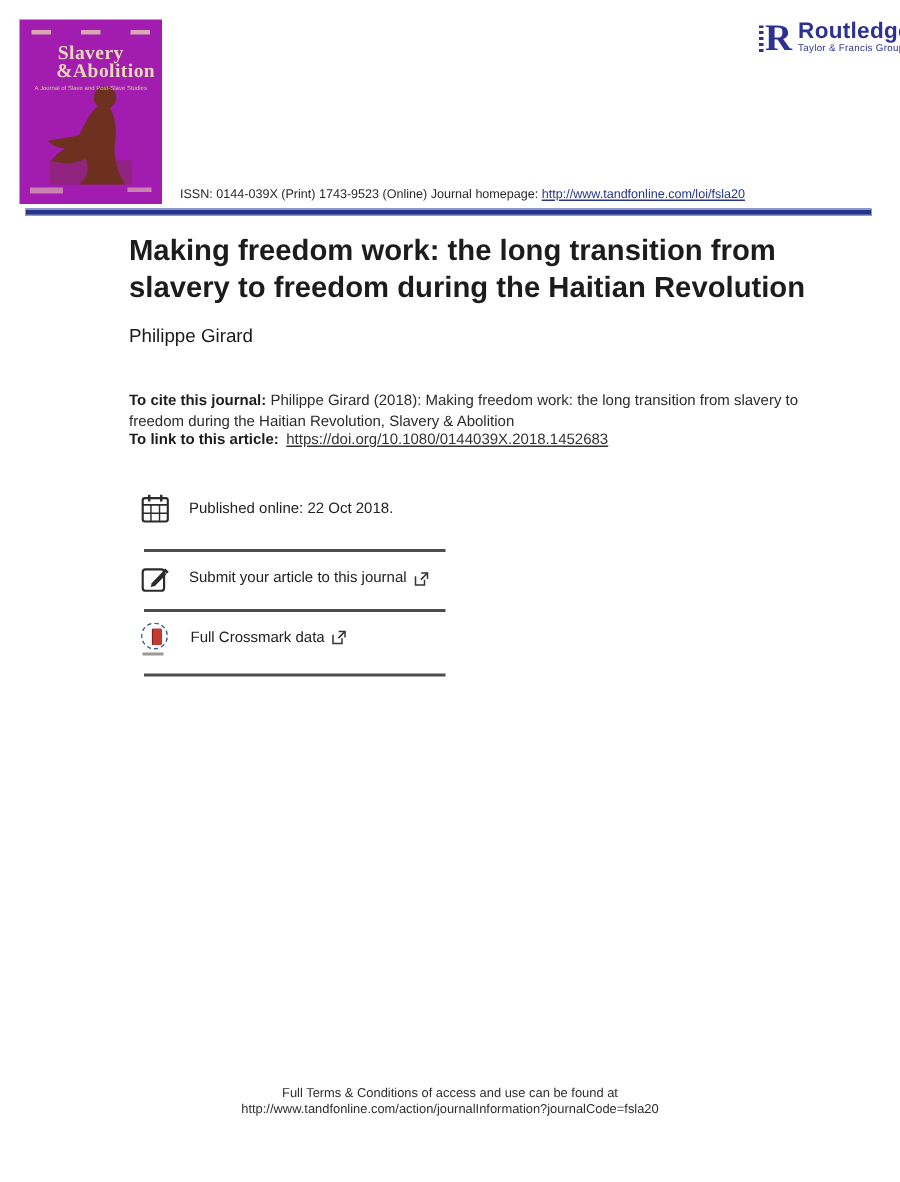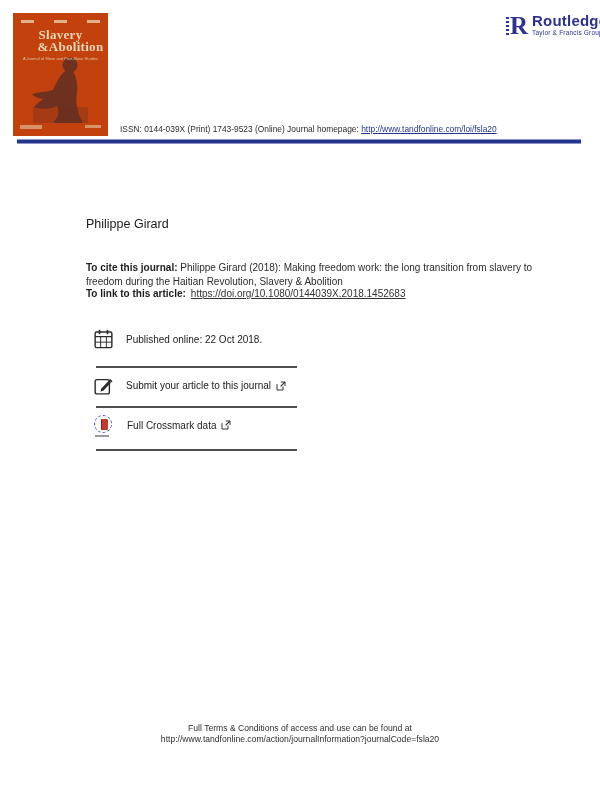--- a/index.html
+++ b/index.html
@@ -4,21 +4,21 @@
 <style>
   html,body{margin:0;padding:0;background:#ffffff;}
   .page{
     position:relative;width:600px;height:788px;background:#ffffff;overflow:hidden;
     font-family:"Liberation Sans",sans-serif;color:#222;
   }
 
   
   .cover{
     position:absolute;left:13px;top:13px;width:95px;height:123px;
-    background:#c2410c;overflow:hidden;
+    background:#a21caf;overflow:hidden;
   }
   .cover-meta{
     position:absolute;left:0;top:7px;width:100%;
     display:flex;justify-content:space-between;padding:0 8px;box-sizing:border-box;
   }
   .cover-meta b{display:block;width:13px;height:3px;background:rgba(233,216,182,.75);}
   .cover-title{
     position:absolute;left:0;top:16px;width:100%;text-align:center;
     font-family:"Liberation Serif",serif;color:#E8D8B6;
     font-size:13px;line-height:12px;font-weight:bold;letter-spacing:.3px;
@@ -140,20 +140,24 @@
       <div class="logo-r">R</div>
     </div>
     <div>
       <div class="logo-name">Routledge</div>
       <div class="logo-tagline">Taylor &amp; Francis Group</div>
     </div>
   </div>
 
   <div class="navy-rule"></div>
 
+  <div class="article-title">
+    <div>Making freedom work: the long transition from</div>
+    <div>slavery to freedom during the Haitian Revolution</div>
+  </div>
   <div class="author">Philippe Girard</div>
 
   <p class="cite">
     <span class="lbl">To cite this journal:</span><span> Philippe Girard (2018): Making freedom work: the long transition from slavery to freedom during the Haitian Revolution, Slavery &amp; Abolition</span>
   </p>
 
   <div class="linkrow">
     <span class="lbl">To link to this article:</span><a>https://doi.org/10.1080/0144039X.2018.1452683</a>
   </div>
 

